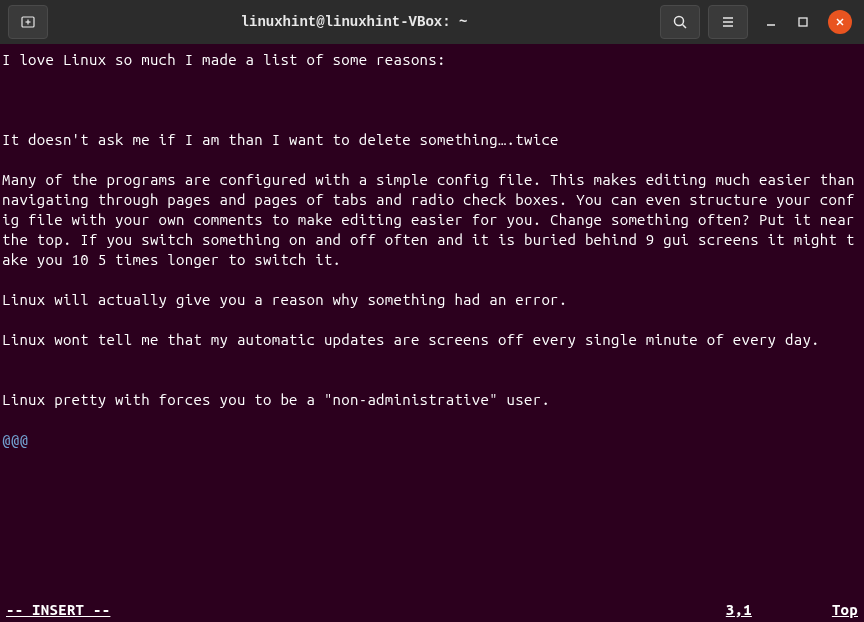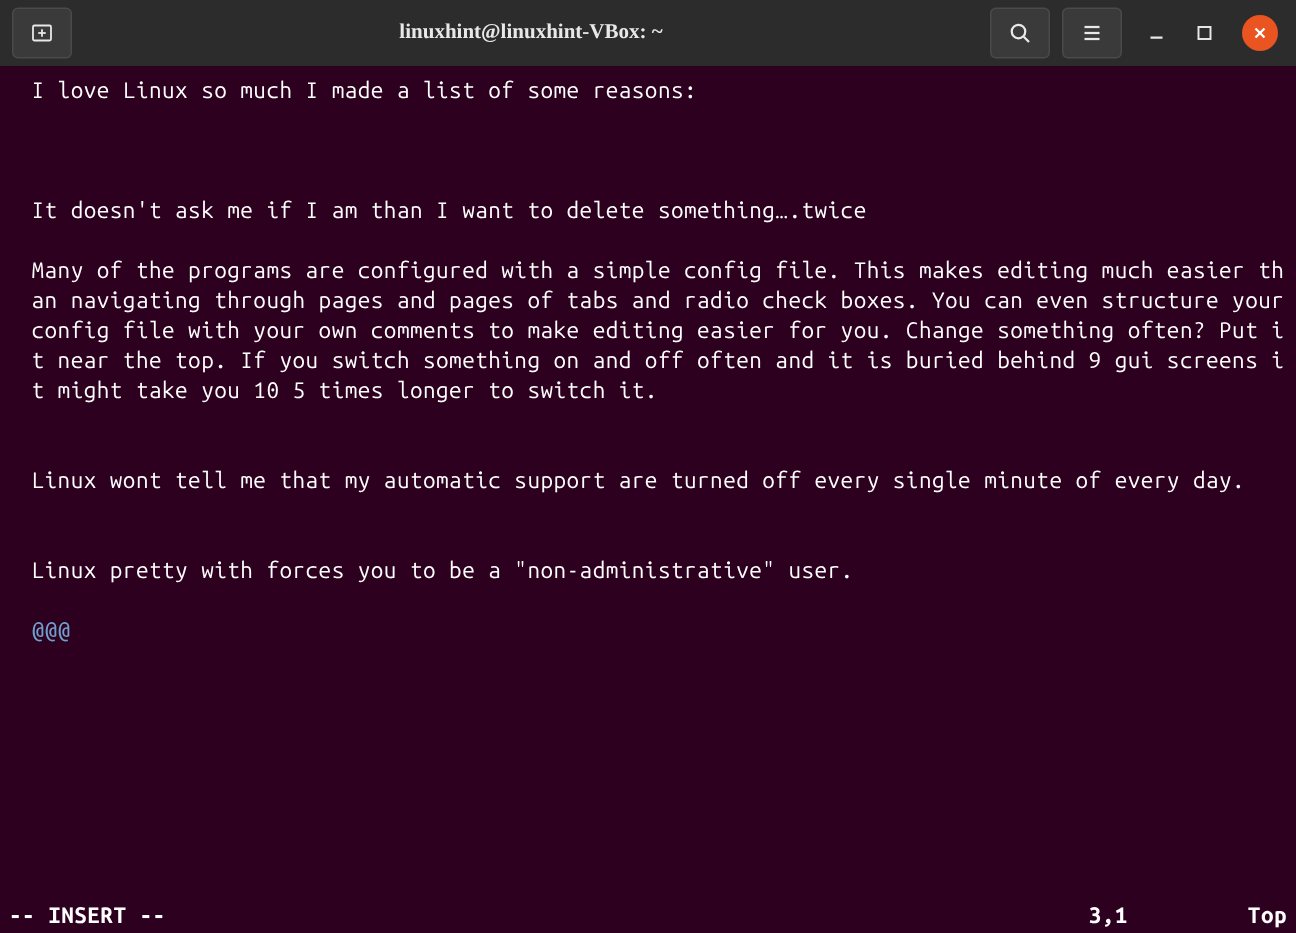--- a/index.html
+++ b/index.html
@@ -35,21 +35,21 @@
       justify-content: center;
       color: #e8e8e8;
     }
     .titlebar-btn.square {
       width: 40px;
       height: 34px;
     }
     .title-text {
       flex: 1;
       text-align: center;
-      font-family: Liberation Serif, serif;
+      font-family: Liberation Mono, monospace;
       font-weight: bold;
       font-size: 14px;
       color: #e8e8e8;
     }
     .window-controls {
       display: flex;
       align-items: center;
       gap: 18px;
       margin-left: 8px;
       margin-right: 4px;
@@ -66,21 +66,21 @@
       width: 24px;
       height: 24px;
       background: #e95420;
       border-radius: 50%;
       display: flex;
       align-items: center;
       justify-content: center;
       color: #fff;
     }
     .terminal-content {
-      padding: 6px 6px 0 21px;
+      padding: 6px 6px 0 2px;
       height: calc(100% - 44px);
       line-height: 20px;
       letter-spacing: 0.3px;
       position: relative;
     }
     .text-line {
       white-space: pre-wrap;
       word-break: break-all;
     }
     .cursor {
@@ -95,20 +95,21 @@
       color: #729fcf;
     }
     .status-line {
       position: absolute;
       bottom: 0;
       left: 0;
       right: 0;
       display: flex;
       padding: 0 6px 2px 6px;
       font-weight: bold;
+      text-decoration: underline;
     }
     .status-mode {
       flex: 0 0 auto;
     }
     .status-spacer {
       flex: 1;
     }
     .status-pos {
       margin-right: 80px;
     }
@@ -163,22 +164,23 @@
 
 <div class="terminal-content">
   <div class="text-line">I love Linux so much I made a list of some reasons:</div>
   <div class="text-line">&nbsp;</div>
   <div class="text-line">&nbsp;</div>
   <div class="text-line">&nbsp;</div>
   <div class="text-line">It doesn't ask me if I am than I want to delete something….twice</div>
   <div class="text-line">&nbsp;</div>
   <div class="text-line">Many of the programs are configured with a simple config file. This makes editing much easier than navigating through pages and pages of tabs and radio check boxes. You can even structure your config file with your own comments to make editing easier for you. Change something often? Put it near the top. If you switch something on and off often and it is buried behind 9 gui screens it might take you 10 5 times longer to switch it.</div>
   <div class="text-line">&nbsp;</div>
+  <div class="text-line">Linux will actually give you a reason why something had an error.</div>
   <div class="text-line">&nbsp;</div>
-  <div class="text-line">Linux wont tell me that my automatic support are turned off every single minute of every day.</div>
+  <div class="text-line">Linux wont tell me that my automatic updates are screens off every single minute of every day.</div>
   <div class="text-line">&nbsp;</div>
   <div class="text-line">&nbsp;</div>
   <div class="text-line">Linux pretty with forces you to be a "non-administrative" user.</div>
   <div class="text-line">&nbsp;</div>
   <div class="text-line blue-text">@@@</div>
   <div class="status-line">
     <span class="status-mode">-- INSERT --</span>
     <span class="status-spacer"></span>
     <span class="status-pos">3,1</span>
     <span>Top</span>

